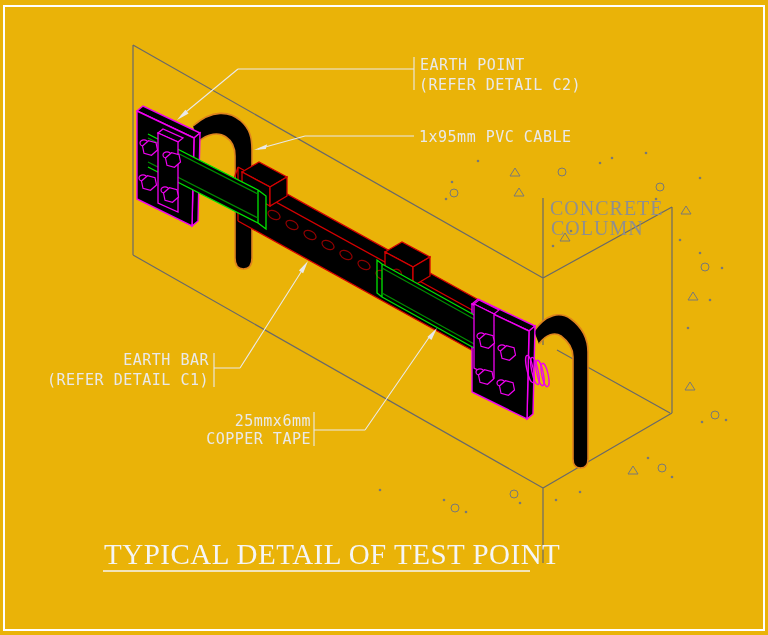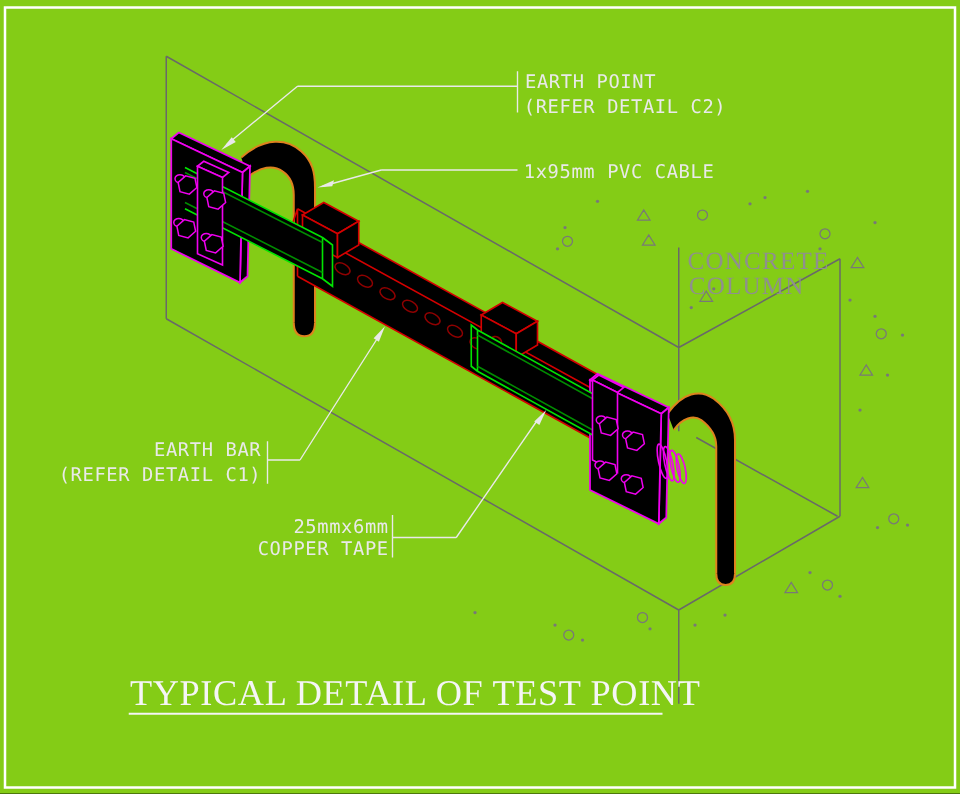--- a/index.html
+++ b/index.html
@@ -1,16 +1,16 @@
 <!DOCTYPE html>
 <html><head>
 <meta charset="utf-8">
 <style>
   html,body{margin:0;padding:0;background:#000;}
-  .stage{position:relative;width:768px;height:635px;background:#84cc16;overflow:hidden;}
+  .stage{position:relative;width:768px;height:635px;background:#eab308;overflow:hidden;}
   svg{position:absolute;left:0;top:0;}
   .cad-label{font-family:"DejaVu Sans Mono",monospace;font-size:15px;fill:#E9E9E9;letter-spacing:0.5px;}
   .concrete-label{font-family:"Liberation Serif",serif;font-size:20px;fill:#8F8F8F;letter-spacing:1px;}
   .title-text{font-family:"Liberation Serif",serif;font-size:29px;fill:#F5F5F5;letter-spacing:0.5px;}
 </style>
 </head>
 <body>
 
 <div class="stage">
 <svg width="768" height="635" viewBox="0 0 768 635">

